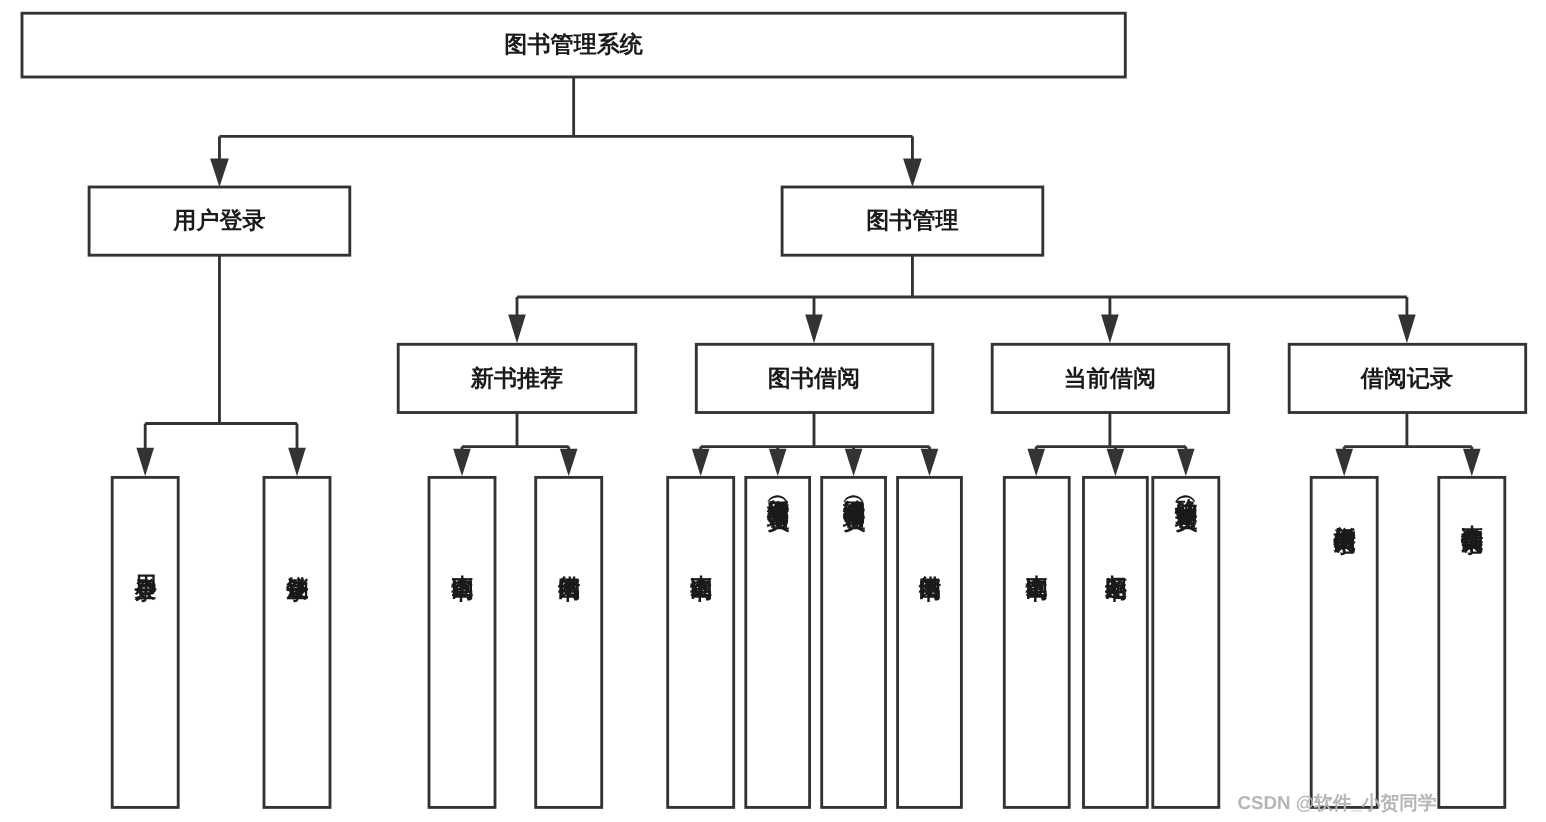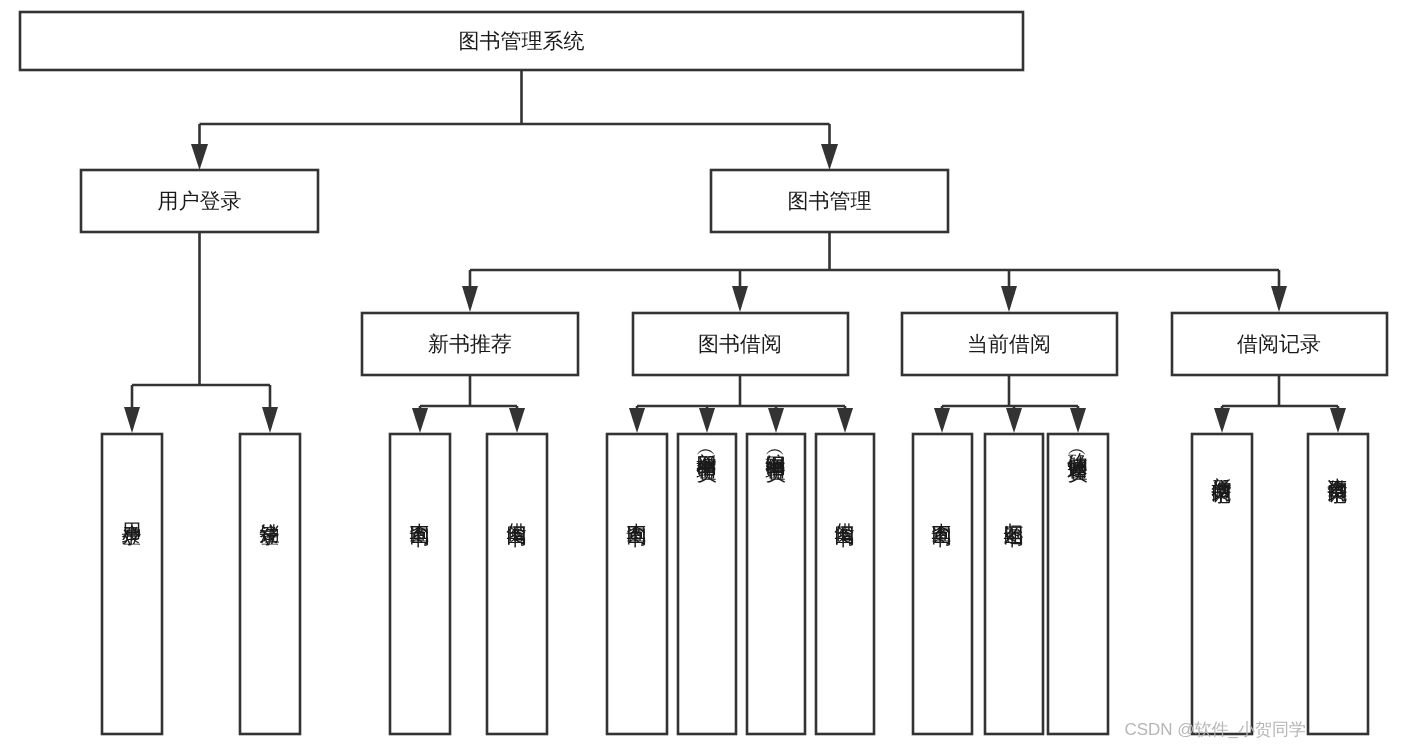--- a/index.html
+++ b/index.html
@@ -10,20 +10,21 @@
   body {
     width: 1405px;
     height: 747px;
     font-family: "Liberation Sans", "DejaVu Sans", sans-serif;
     overflow: hidden;
   }
   #diagram-root {
     position: relative;
     width: 1316px;
     height: 747px;
+    font-weight: bold;
   }
   svg.diagram-canvas {
     position: absolute;
     top: 0;
     left: 0;
     width: 1405px;
     height: 747px;
   }
   .node-box {
     fill: #ffffff;

